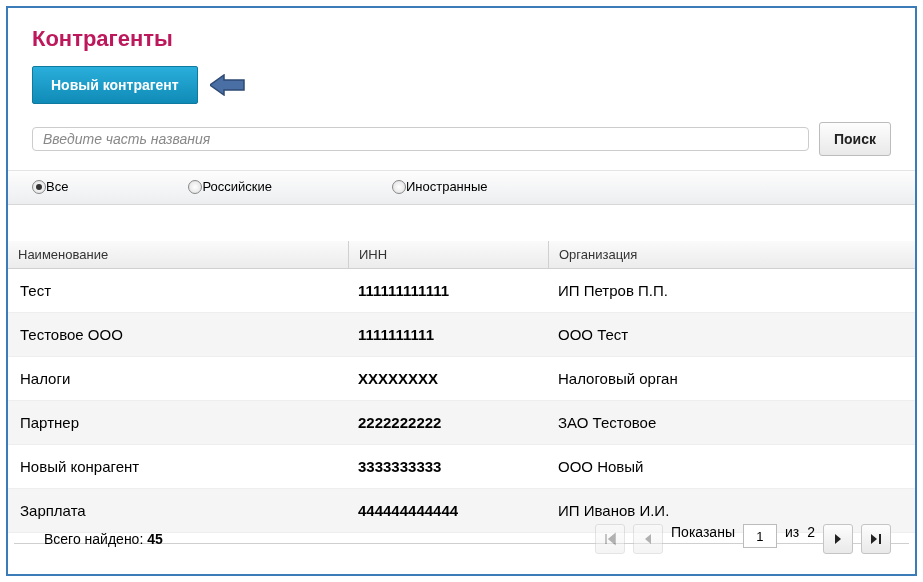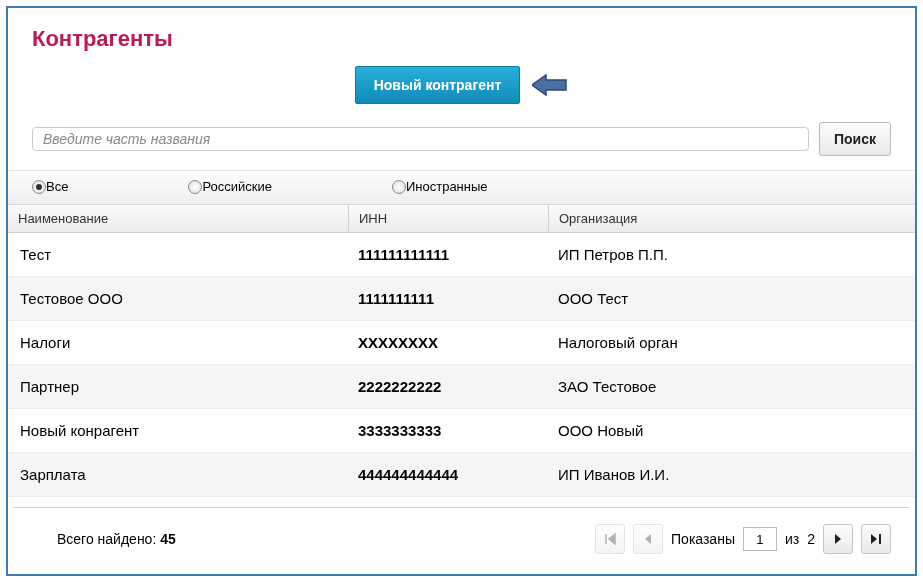--- a/index.html
+++ b/index.html
@@ -22,21 +22,20 @@
   h1 {
     font-size: 22px;
     font-weight: bold;
     color: #be185d;
   }
   .btn-row {
     display: flex;
     align-items: center;
     gap: 12px;
     padding: 0 24px 18px 24px;
-    justify-content: center;
   }
   .btn-primary {
     background: linear-gradient(#2aaedb, #108bb7);
     border: 1px solid #0e7aa0;
     color: #fff;
     font-weight: bold;
     font-size: 14px;
     padding: 10px 18px;
     cursor: pointer;
     border-radius: 2px;
@@ -103,20 +102,21 @@
     width: 6px; height: 6px;
     background: #333;
     border-radius: 50%;
   }
   .table-head {
     display: flex;
     background: linear-gradient(#fafafa, #ececec);
     border-bottom: 1px solid #d0d0d0;
     font-size: 13px;
     color: #333;
+    margin-top: 36px;
   }
   .col1 { width: 340px; padding: 6px 10px; }
   .col2 { width: 200px; padding: 6px 10px; border-left: 1px solid #d0d0d0; }
   .col3 { flex: 1; padding: 6px 10px; border-left: 1px solid #d0d0d0; }
   .table-body .row {
     display: flex;
     font-size: 15px;
     padding: 7px 0;
     border-bottom: 1px solid #eee;
   }
@@ -126,33 +126,32 @@
   .table-body .col2 { border: none; font-weight: bold; }
   .table-body .col3 { border: none; }
   .sep {
     height: 2px;
     margin: 10px 6px 0 6px;
     border-top: 1px solid #cfcfcf;
     border-bottom: 1px solid #fff;
   }
   .footer {
     position: absolute;
-    left: 13px; right: 0; bottom: 0;
+    left: 0; right: 0; bottom: 0;
     display: flex;
     align-items: center;
     justify-content: space-between;
     padding: 16px 24px 20px 36px;
   }
   .footer-left {
     font-size: 14px;
   }
   .footer-left .count { font-weight: bold; }
   .footer-right {
     display: flex;
-    align-items: center;
     gap: 8px;
     font-size: 14px;
   }
   .nav-btn {
     width: 30px; height: 30px;
     background: linear-gradient(#fdfdfd, #e9e9e9);
     border: 1px solid #c4c4c4;
     border-radius: 3px;
     display: inline-flex;
     align-items: center;

